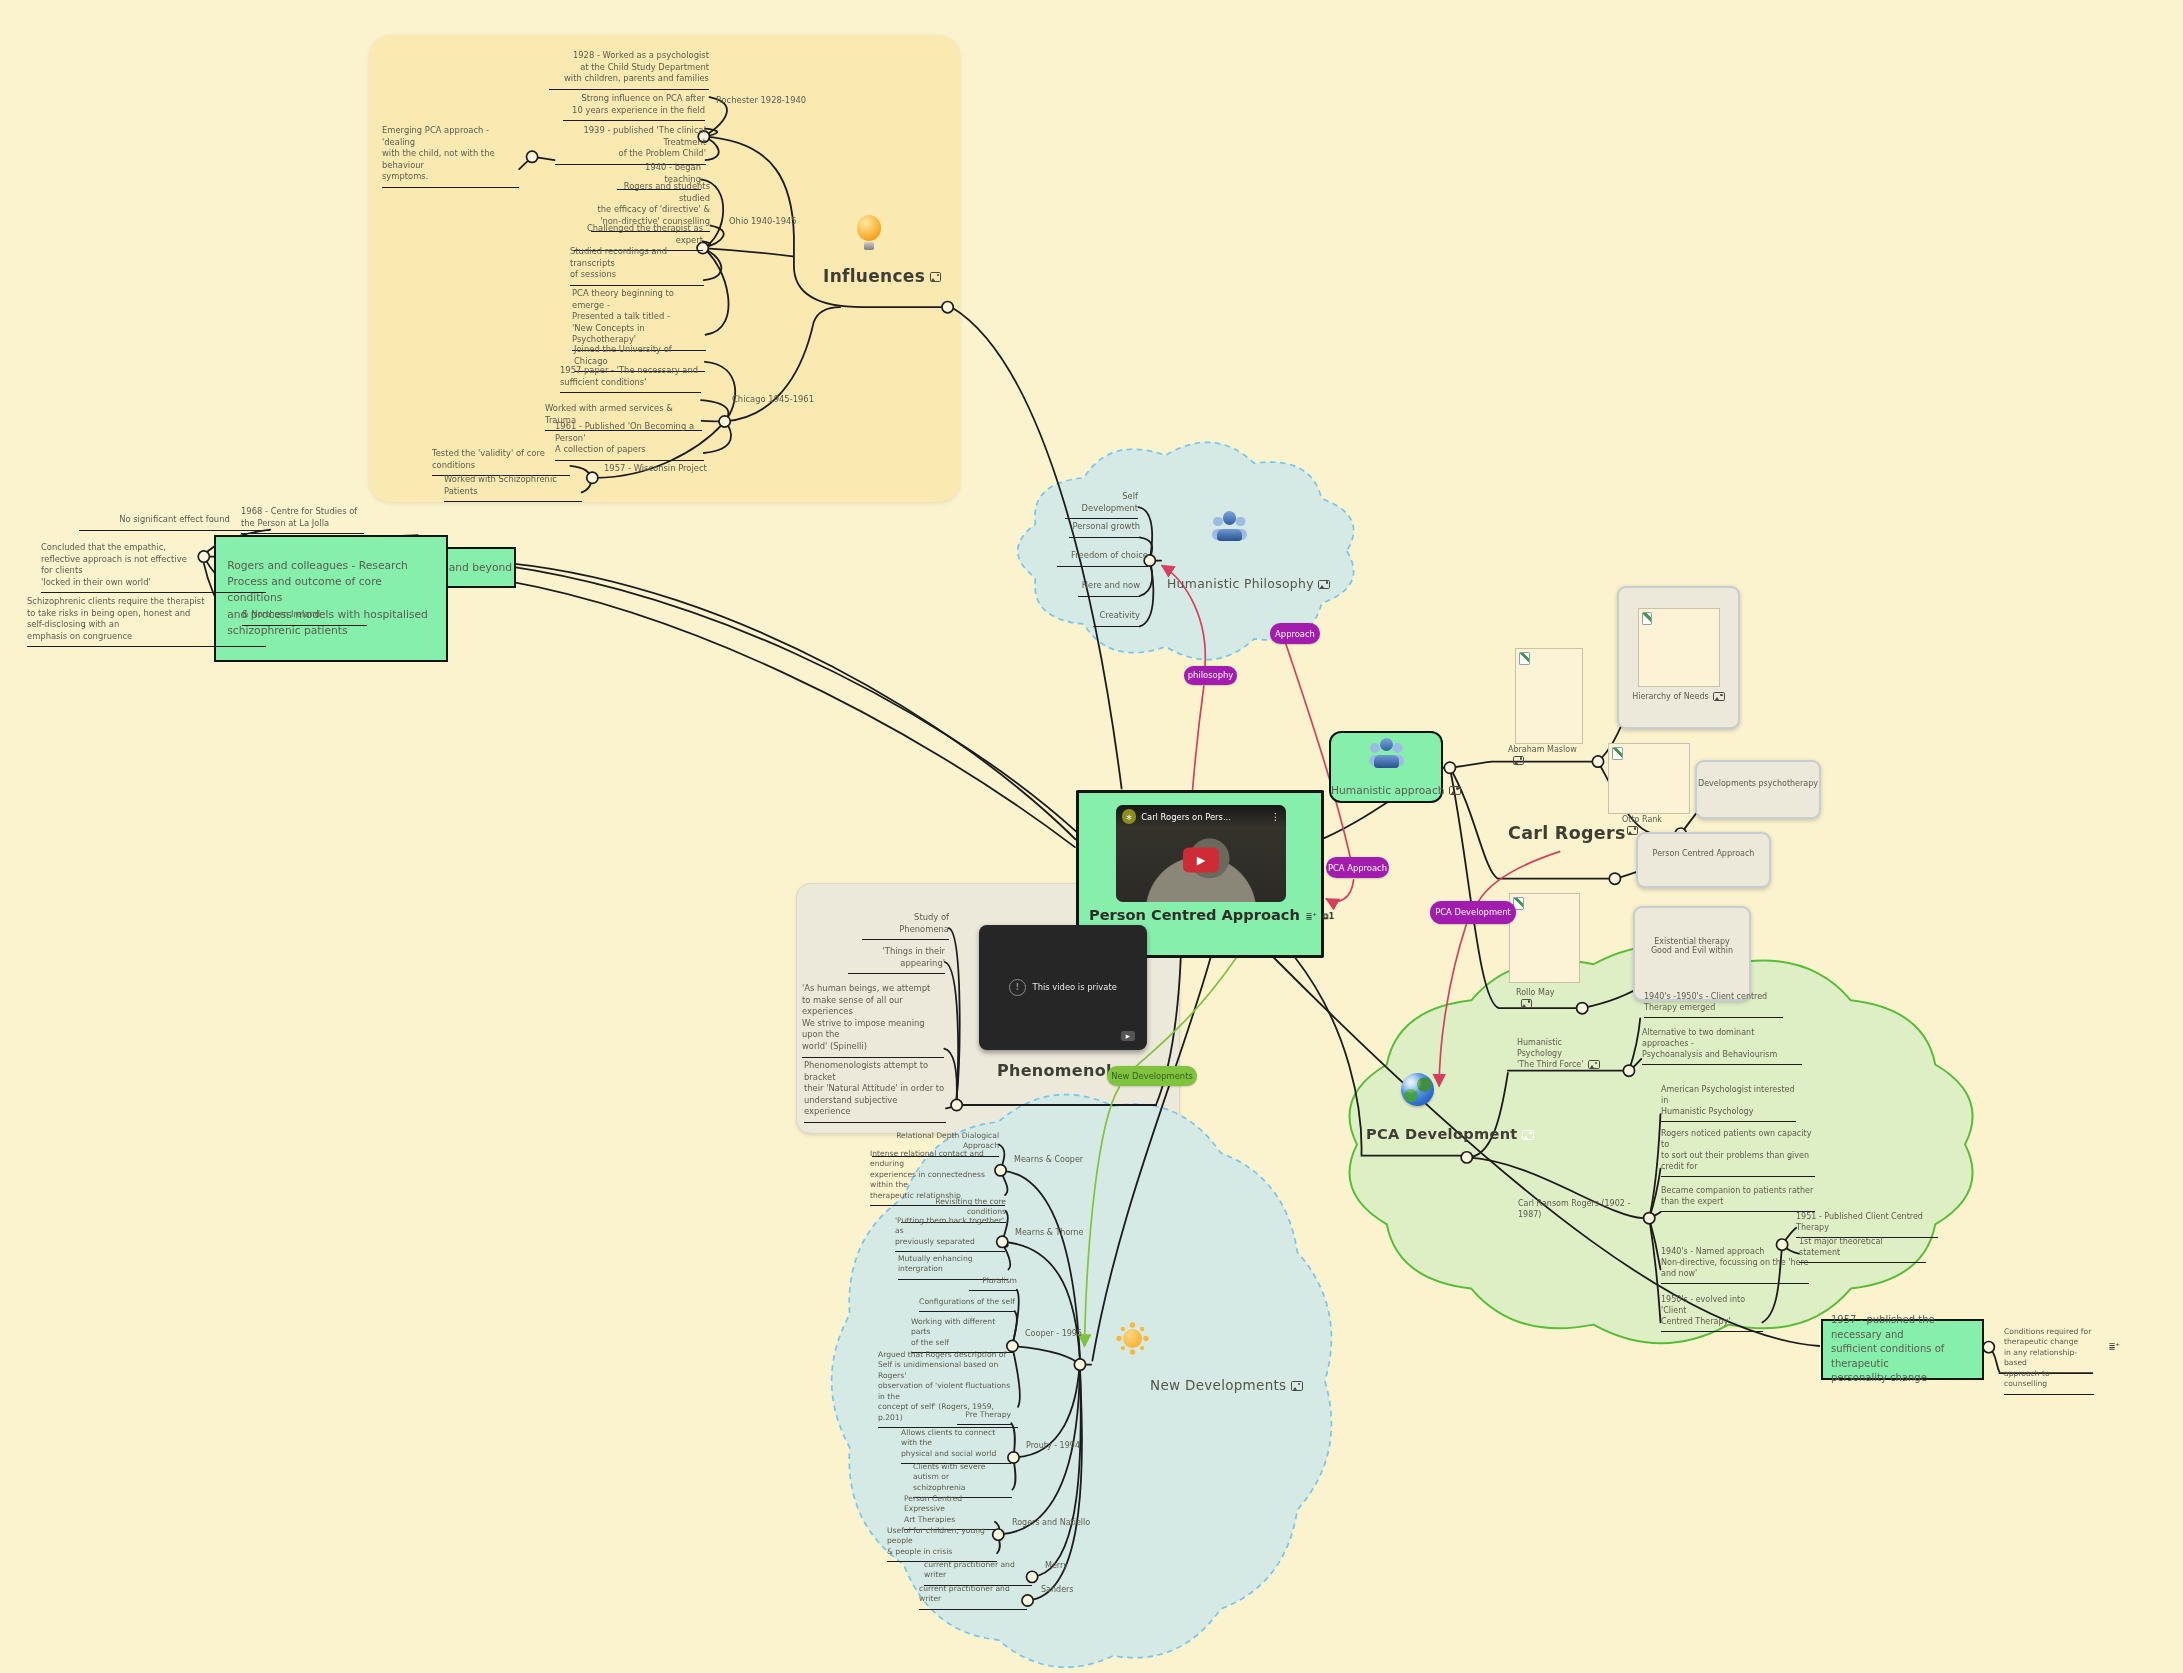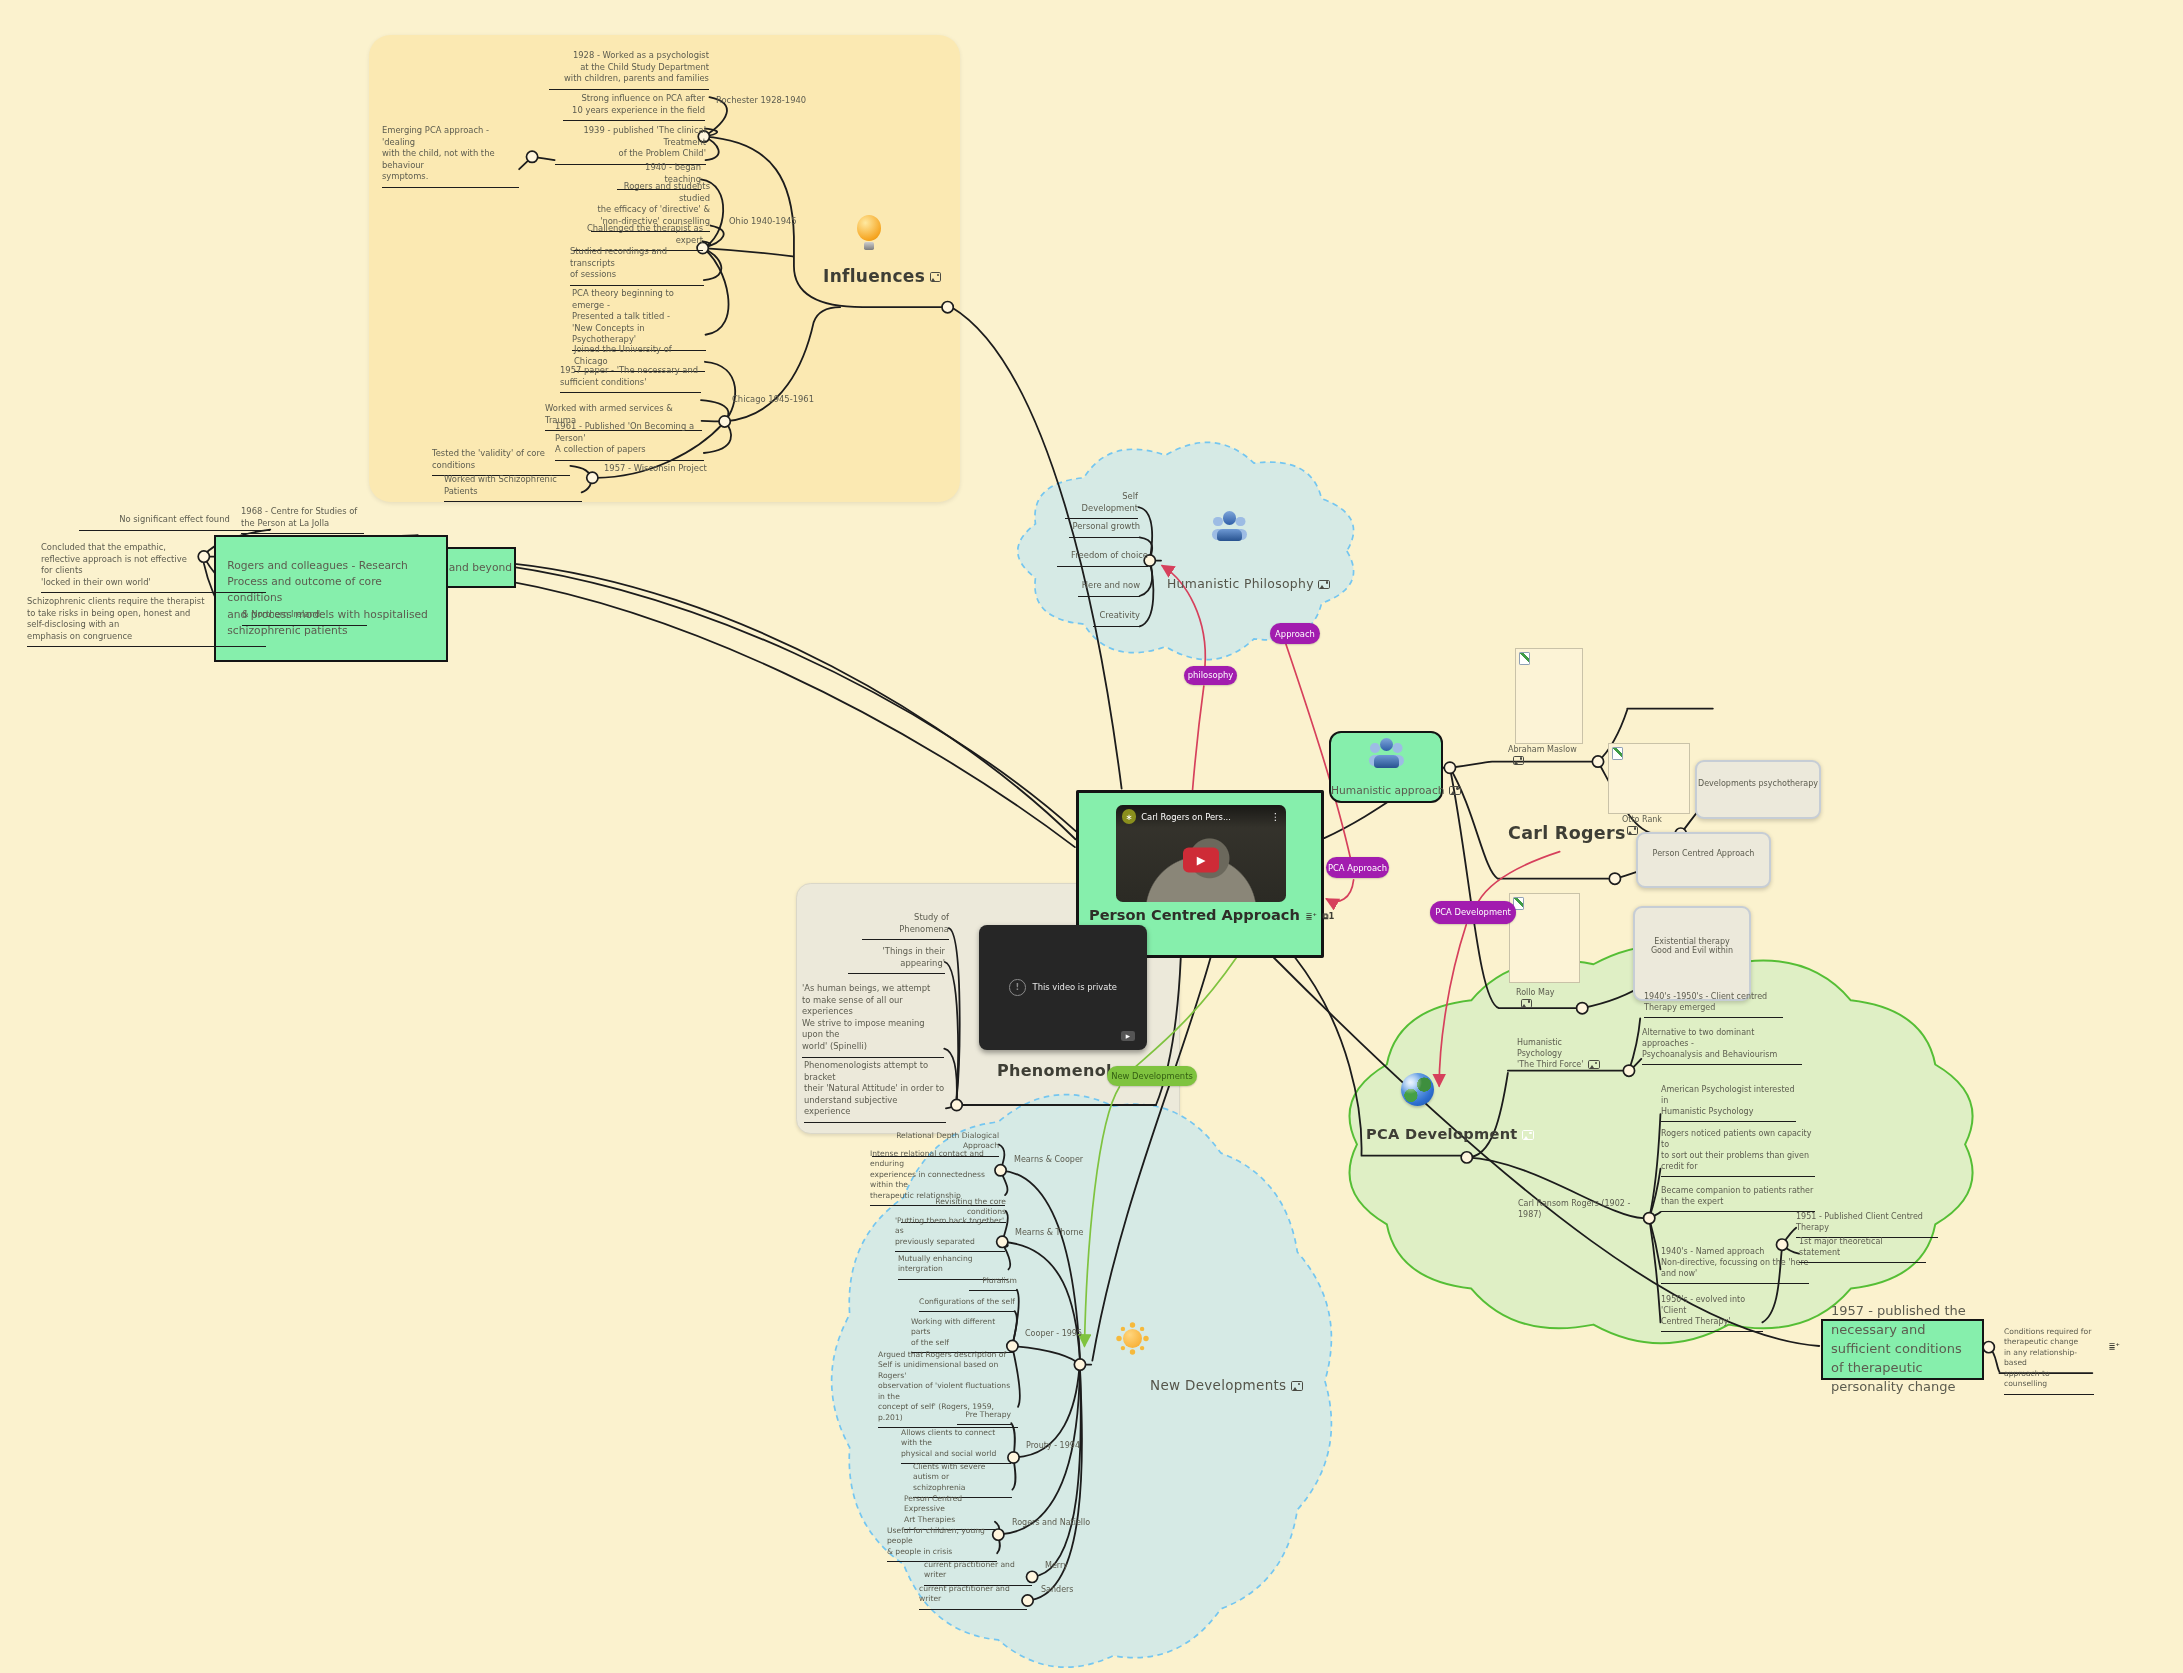--- a/index.html
+++ b/index.html
@@ -229,33 +229,37 @@
   </div>
 
   <div class="bbox" style="left:214px;top:535px;width:230px;height:123px;z-index:2;display:flex;align-items:center;">
     <div style="padding:8px 11.3px;font-size:10.7px;line-height:1.5;white-space:pre-line;">Rogers and colleagues - Research
 Process and outcome of core conditions
 and process models with hospitalised
 schizophrenic patients</div>
   </div>
 
   <div class="bbox" style="left:1821px;top:1319px;width:159px;height:57px;z-index:2;display:flex;align-items:center;border-width:2.3px;">
-    <div style="padding:4.5px 8px;font-size:13px;line-height:1.45;white-space:pre-line;">1957 - published the necessary and
+    <div style="padding:4.5px 8px;font-size:10px;line-height:1.45;white-space:pre-line;">1957 - published the necessary and
 sufficient conditions of therapeutic
 personality change</div>
   </div>
 
   <div class="bbox" id="habox">
     <div class="icw icon-people">
         <span class="p"></span>
         <span class="b"></span>
       </div>
     <div id="halabel"><span>Humanistic approach</span><span class="badge"></span></div>
   </div>
 
+  <div class="card" style="left:1617px;top:586px;width:119px;height:139px;">
+    <div class="ph" style="left:18.6px;top:20px;width:80px;height:77px;"></div>
+    <div class="cl" style="top:104px;"><span>Hierarchy of Needs</span><span class="badge"></span></div>
+  </div>
   <div class="card" style="left:1695px;top:760px;width:122px;height:55px;">
     <div class="cl" style="top:17px;"><span>Developments psychotherapy</span></div>
   </div>
   <div class="card" style="left:1636px;top:832px;width:131px;height:52px;">
     <div class="cl" style="top:14.6px;"><span>Person Centred Approach</span></div>
   </div>
   <div class="card" style="left:1633px;top:906px;width:114px;height:91px;">
     <div class="cl" style="top:29px;"><span>Existential therapy
 Good and Evil within</span></div>
   </div>

